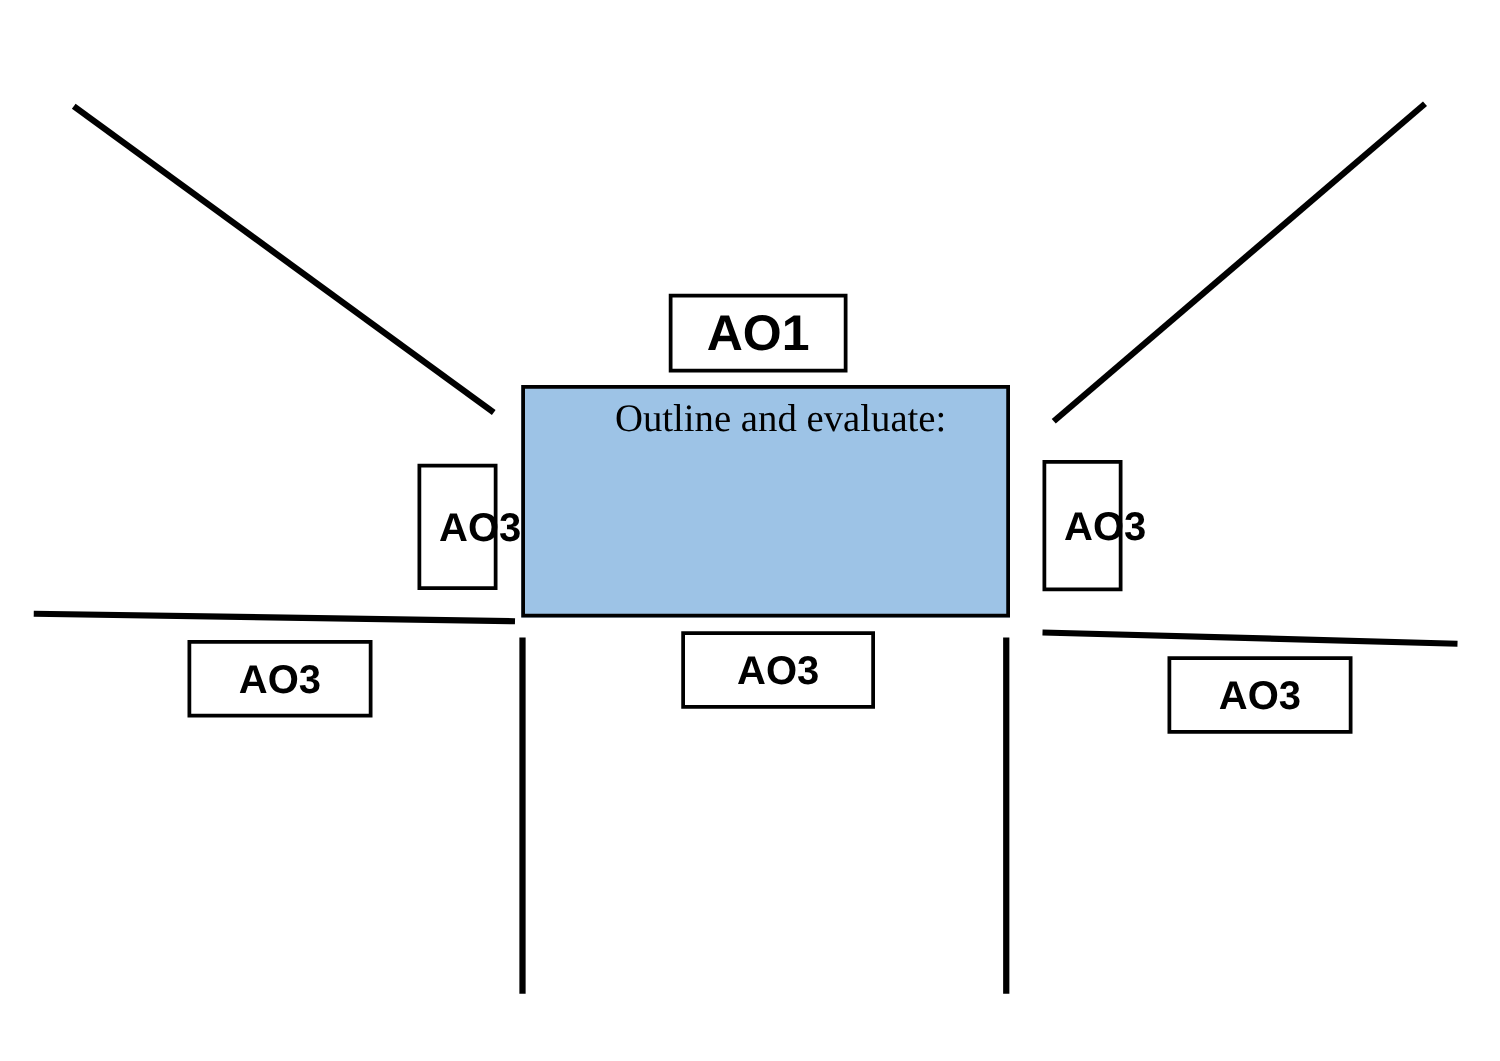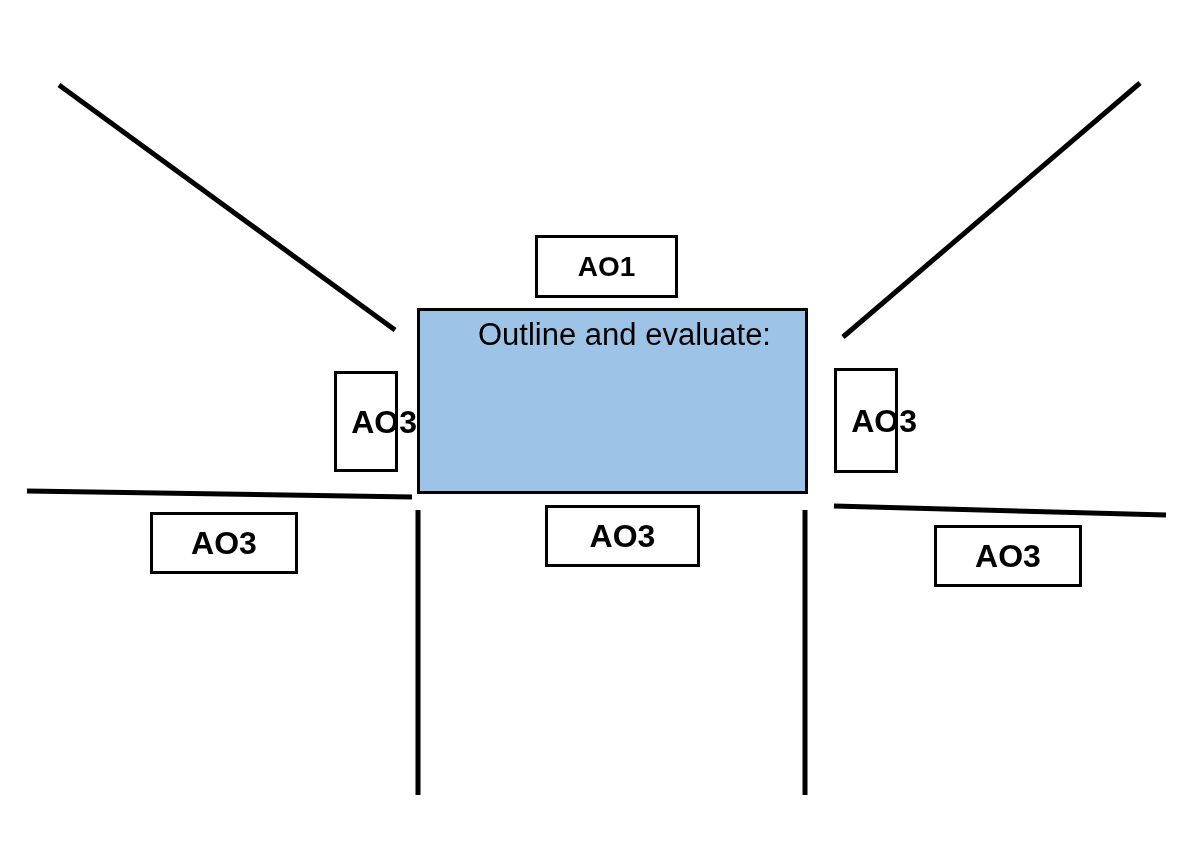--- a/index.html
+++ b/index.html
@@ -51,36 +51,36 @@
     width: 391px;
     height: 186px;
     background: #9DC3E6;
     border: 3px solid #000000;
     display: flex;
     align-items: flex-start;
     justify-content: center;
     padding-top: 6px;
   }
   #topic-text {
-    font-family: Liberation Sans, sans-serif;
+    font-family: Liberation Serif, serif;
     font-weight: normal;
     font-size: 31px;
     color: #000000;
     white-space: nowrap;
     line-height: 1.15;
     margin-left: 24px;
   }
   
   #box-ao1 {
     left: 535px;
     top: 235px;
     width: 143px;
     height: 63px;
   }
-  #box-ao1 .node-label { font-size: 28px; }
+  #box-ao1 .node-label { font-size: 40px; }
   
   .narrow-box {
     overflow: visible;
     justify-content: flex-end;
     align-items: center;
   }
   .narrow-box .node-label {
     font-size: 32px;
     position: relative;
     right: -22px;

